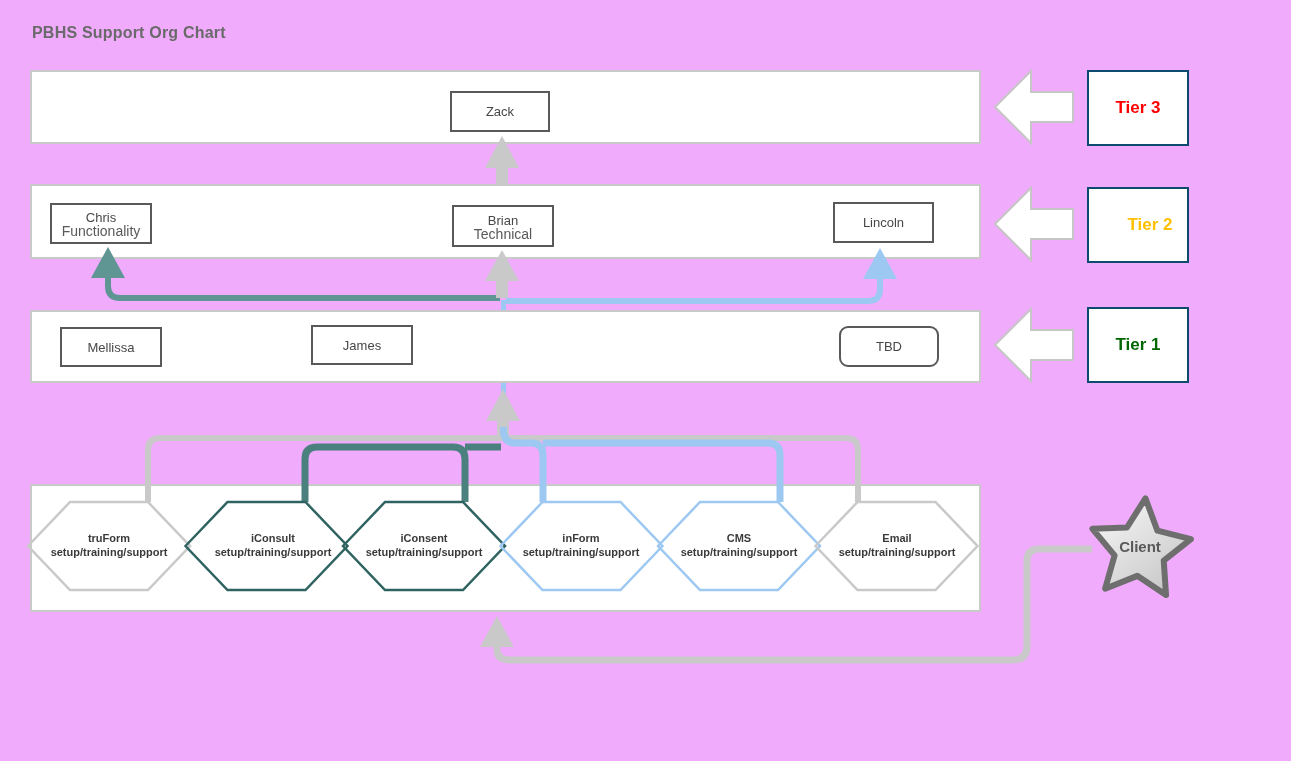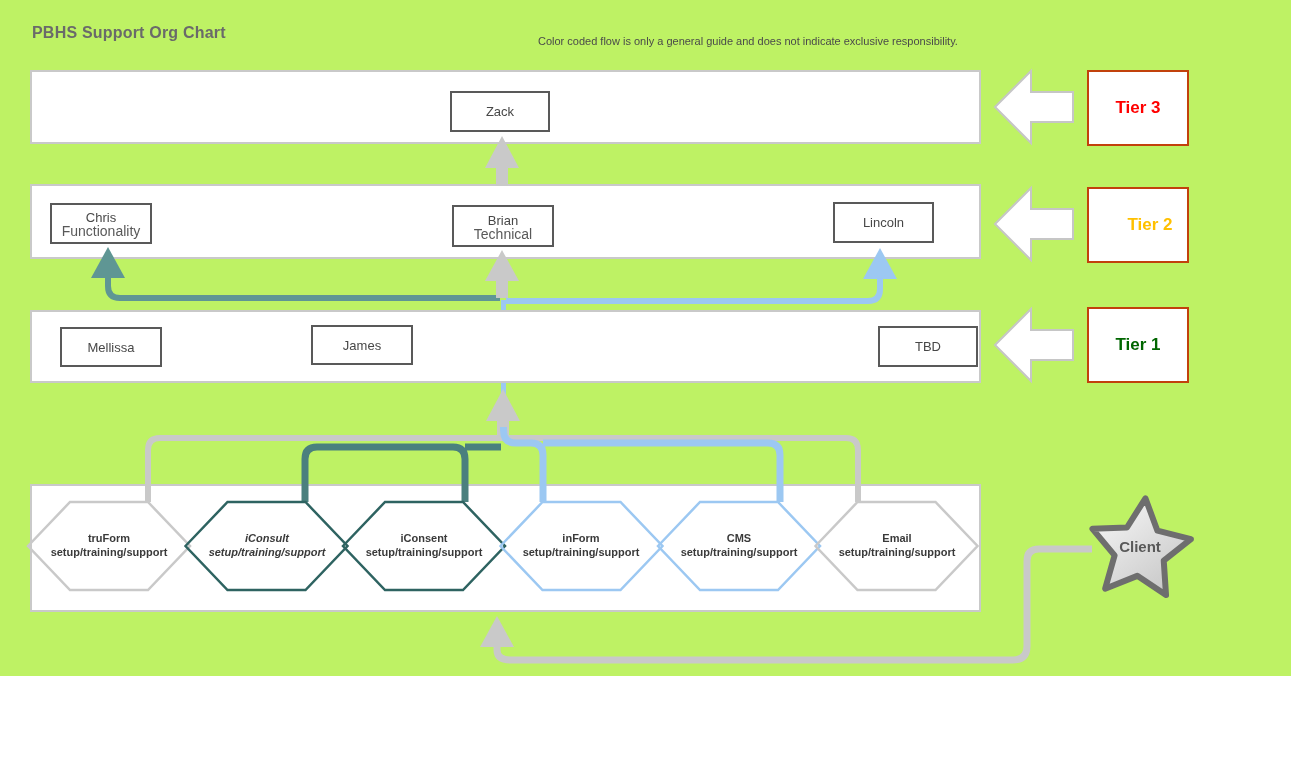--- a/index.html
+++ b/index.html
@@ -1,17 +1,17 @@
 <!DOCTYPE html>
 <html><head>
 <meta charset="utf-8">
 <style>
   html,body{margin:0;padding:0;background:#ffffff;}
   .canvas{
-    position:relative;width:1291px;height:676px;background:#bef264;overflow:hidden;
+    position:relative;width:1291px;height:761px;background:#f0abfc;overflow:hidden;
     font-family:"Liberation Sans", sans-serif;
   }
   svg.layer{position:absolute;left:0;top:0;pointer-events:none;}
   .z1{z-index:1;} .z3{z-index:3;}
 
   .page-title{
     position:absolute;left:32px;top:24px;font-size:16px;font-weight:bold;color:#6a6a6a;
     letter-spacing:.2px;z-index:4;
   }
   .page-note{
@@ -30,21 +30,21 @@
   .name-box{
     position:absolute;background:#ffffff;border:2px solid #595959;box-sizing:border-box;
     display:flex;flex-direction:column;align-items:center;justify-content:center;
     z-index:4;text-align:center;
   }
   .name-box .nm{font-size:13px;color:#474747;line-height:15px;}
   .name-box .rl{font-size:14px;color:#595959;line-height:12px;}
 
   .tier-label-box{
     position:absolute;left:1087px;width:102px;height:76px;background:#ffffff;
-    border:2px solid #c2410c;box-sizing:border-box;display:flex;align-items:center;
+    border:2px solid #0c4a6e;box-sizing:border-box;display:flex;align-items:center;
     justify-content:center;z-index:4;font-size:17px;font-weight:bold;
   }
   .tl-t3{top:70px;color:#ff0000;}
   .tl-t2{top:187px;color:#ffc000;padding-left:24px;}
   .tl-t1{top:307px;color:#006600;}
 
   .hex-label{
     position:absolute;width:162px;top:531px;text-align:center;z-index:4;
     font-size:11px;font-weight:bold;color:#3a3a3a;line-height:14px;
   }
@@ -122,21 +122,20 @@
       <polygon points="343,546 385,502 463,502 505,546 463,590 385,590" stroke="#2E6361"></polygon>
       <polygon points="500.5,546 542.5,502 620.5,502 662.5,546 620.5,590 542.5,590" stroke="#9CC8F2"></polygon>
       <polygon points="658,546 700,502 778,502 820,546 778,590 700,590" stroke="#9CC8F2"></polygon>
       <polygon points="815.5,546 857.5,502 935.5,502 977.5,546 935.5,590 857.5,590" stroke="#C9C9C9"></polygon>
     </g>
 
     <polygon points="1140,498 1155.3,529 1189.5,533.9 1164.7,558 1170.6,592.1 1140,576 1109.4,592.1 1115.3,558 1090.5,533.9 1124.7,529" transform="rotate(6 1140 550)" fill="url(#starGrad)" stroke="#6e6e6e" stroke-width="6" stroke-linejoin="round"></polygon>
   </svg>
 
   <div class="page-title">PBHS Support Org Chart</div>
-  <div class="page-note">Color coded flow is only a general guide and does not indicate exclusive responsibility.</div>
 
   <div class="name-box" style="left:450px;top:91px;width:100px;height:41px;">
     <div class="nm">Zack</div>
   </div>
 
   <div class="name-box" style="left:50px;top:203px;width:102px;height:41px;">
     <div class="nm">Chris</div>
     <div class="rl">Functionality</div>
   </div>
   <div class="name-box" style="left:452px;top:205px;width:102px;height:42px;">
@@ -146,39 +145,39 @@
   <div class="name-box" style="left:833px;top:202px;width:101px;height:41px;">
     <div class="nm">Lincoln</div>
   </div>
 
   <div class="name-box" style="left:311px;top:325px;width:102px;height:40px;">
     <div class="nm">James</div>
   </div>
   <div class="name-box" style="left:60px;top:327px;width:102px;height:40px;">
     <div class="nm">Mellissa</div>
   </div>
-  <div class="name-box" style="left:878px;top:326px;width:100px;height:41px;">
+  <div class="name-box" style="left:839px;top:326px;width:100px;height:41px;border-radius:9px;">
     <div class="nm">TBD</div>
   </div>
 
   <div class="tier-label-box tl-t3">
     <span>Tier 3</span>
   </div>
   <div class="tier-label-box tl-t2">
     <span>Tier 2</span>
   </div>
   <div class="tier-label-box tl-t1">
     <span>Tier 1</span>
   </div>
 
   <div class="hex-label" style="left:28px;">
     <div>truForm</div>
     <div>setup/training/support</div>
   </div>
-  <div class="hex-label" style="left:186px;font-style:italic;">
+  <div class="hex-label" style="left:192px;">
     <div>iConsult</div>
     <div>setup/training/support</div>
   </div>
   <div class="hex-label" style="left:343px;">
     <div>iConsent</div>
     <div>setup/training/support</div>
   </div>
   <div class="hex-label" style="left:500px;">
     <div>inForm</div>
     <div>setup/training/support</div>

